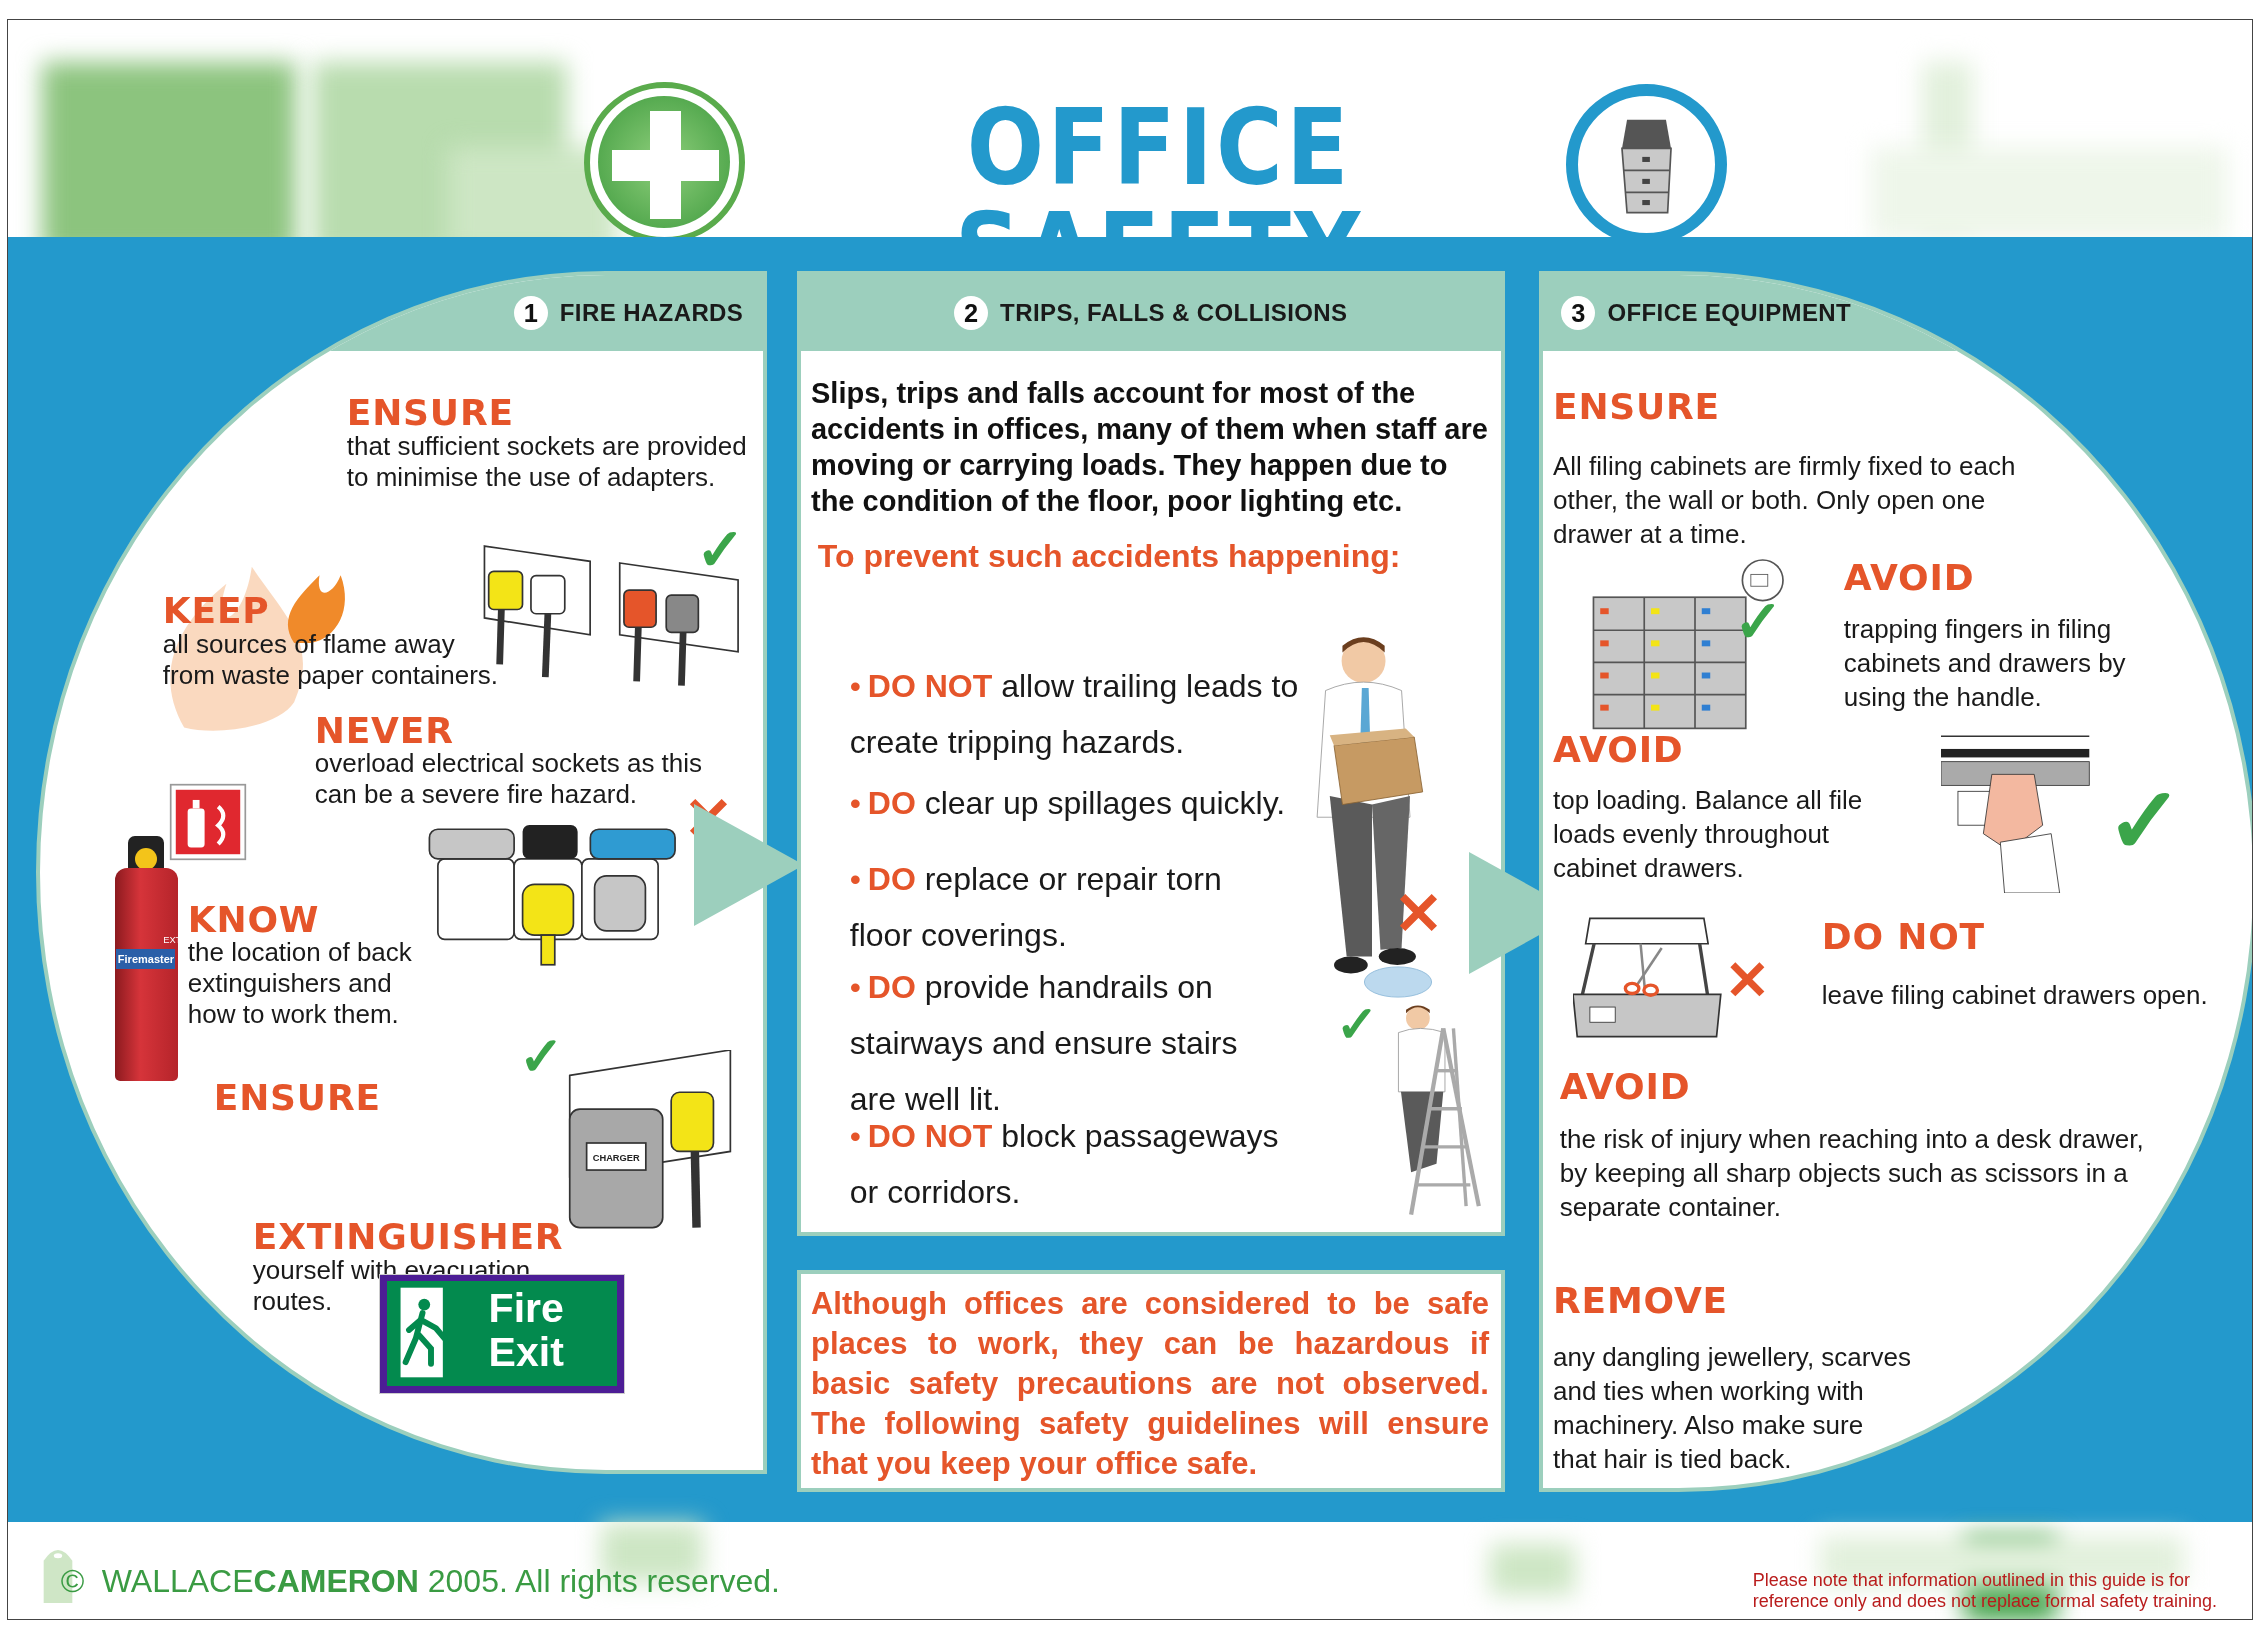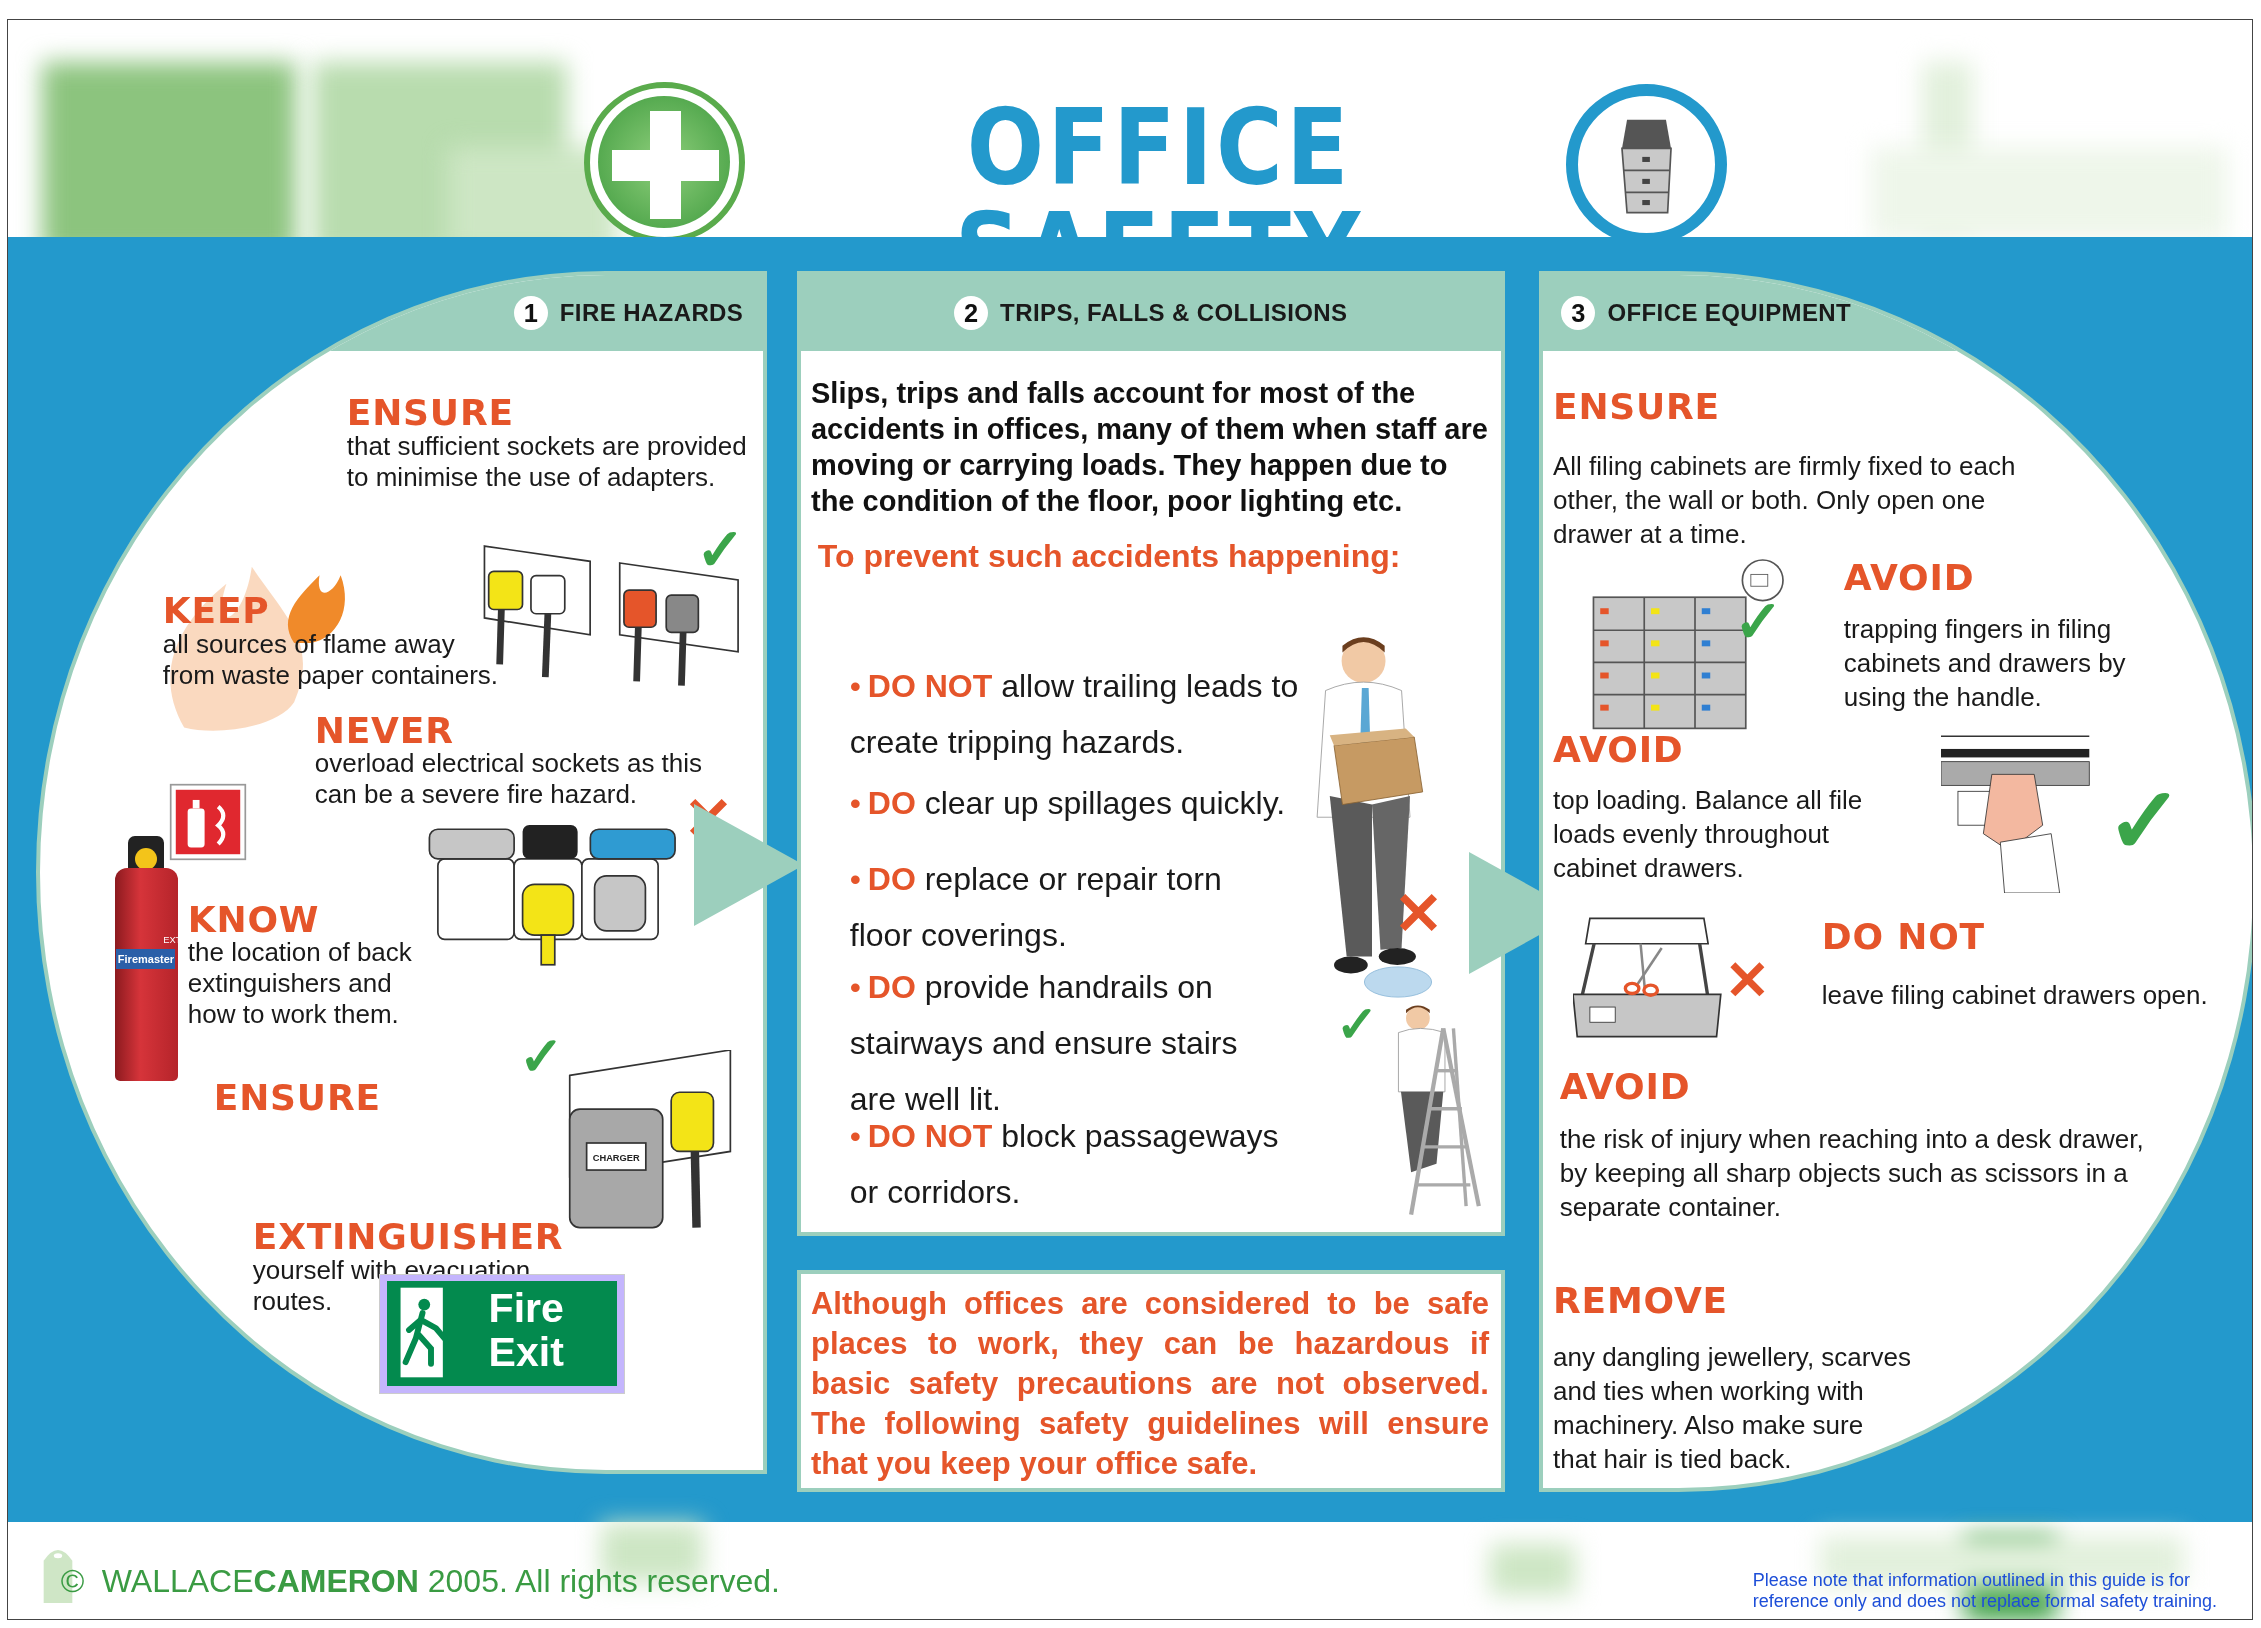--- a/index.html
+++ b/index.html
@@ -38,21 +38,21 @@
   .note-box { position:absolute; font-weight:bold; font-size:31px; line-height:40px; color:#e5552a; text-align:justify; }
 
   .arrow { position:absolute; width:0; height:0; border-top:61px solid transparent; border-bottom:61px solid transparent; border-left:110px solid #9ccfbd; }
 
   .check { position:absolute; color:#3ba54a; font-weight:bold; line-height:1; }
   .xmark { position:absolute; color:#e5552a; font-weight:bold; line-height:1; }
 
   
   .footer-copy { position:absolute; left:53px; top:1543px; font-size:32px; color:#3a9b43; }
   .footer-copy b { font-weight:bold; }
-  .footer-note { position:absolute; left:1745px; top:1550px; font-size:18px; line-height:21px; color:#1d4ed8; }
+  .footer-note { position:absolute; left:1745px; top:1550px; font-size:18px; line-height:21px; color:#b91c1c; }
 </style>
 </head>
 <body>
 
 <div class="frame">
 
   <div class="hdr-blur" style="left:34px;top:42px;width:254px;height:195px;background:#8cc47e;"></div>
   <div class="hdr-blur" style="left:305px;top:42px;width:254px;height:195px;background:#b8dcae;"></div>
   <div class="hdr-blur" style="left:440px;top:127px;width:169px;height:110px;background:#cde6c4;"></div>
   <div class="hdr-blur" style="left:1914px;top:42px;width:51px;height:169px;background:#e2f0dc;"></div>
@@ -167,21 +167,21 @@
       <line x1="158" y1="120" x2="160" y2="210" stroke="#333" stroke-width="10"></line>
     </svg>
     <div class="kw" style="left:174px;top:805px;">ENSURE</div>
 
     <div class="kw" style="left:213px;top:944px;">EXTINGUISHER</div>
     <div class="txt" style="left:213px;top:980px;">
       <div>yourself with evacuation</div>
         <div>routes.</div>
     </div>
 
-    <div class="abs" style="left:339px;top:999px;width:246px;height:120px;border:1.7px solid #ccc;background:#c4b5fd;box-sizing:border-box;">
+    <div class="abs" style="left:339px;top:999px;width:246px;height:120px;border:1.7px solid #ccc;background:#4c1d95;box-sizing:border-box;">
       <div style="position:absolute;left:6.8px;top:6.8px;right:6.8px;bottom:6.8px;background:#038a4e;">
         <svg style="position:absolute;left:10.2px;top:5.1px;" width="68" height="93" viewBox="0 0 80 110">
           <rect x="4" y="2" width="50" height="106" fill="#fff"></rect>
           <circle cx="32" cy="22" r="7" fill="#038a4e"></circle>
           <path d="M30,32 L22,62 L10,90 M24,56 L40,74 L40,92 M28,40 L46,50 L56,62 M28,40 L14,52" stroke="#038a4e" stroke-width="7" fill="none" stroke-linecap="round"></path>
         </svg>
         <div style="position:absolute;left:102px;top:5.1px;color:#fff;font-weight:bold;font-size:41px;line-height:44px;">
           <div>Fire</div>
           <div>Exit</div>
         </div>

